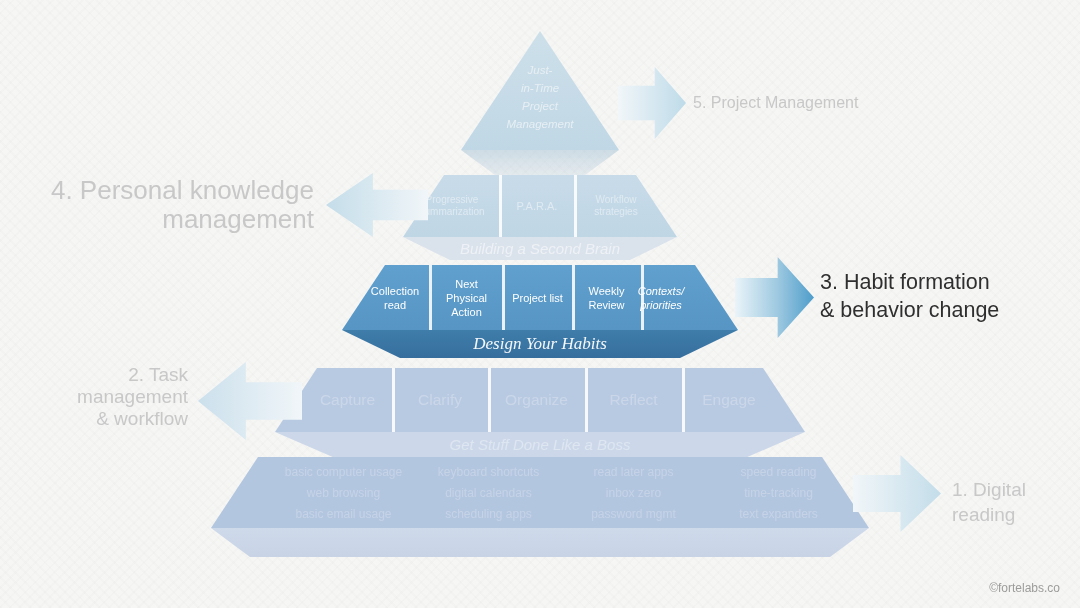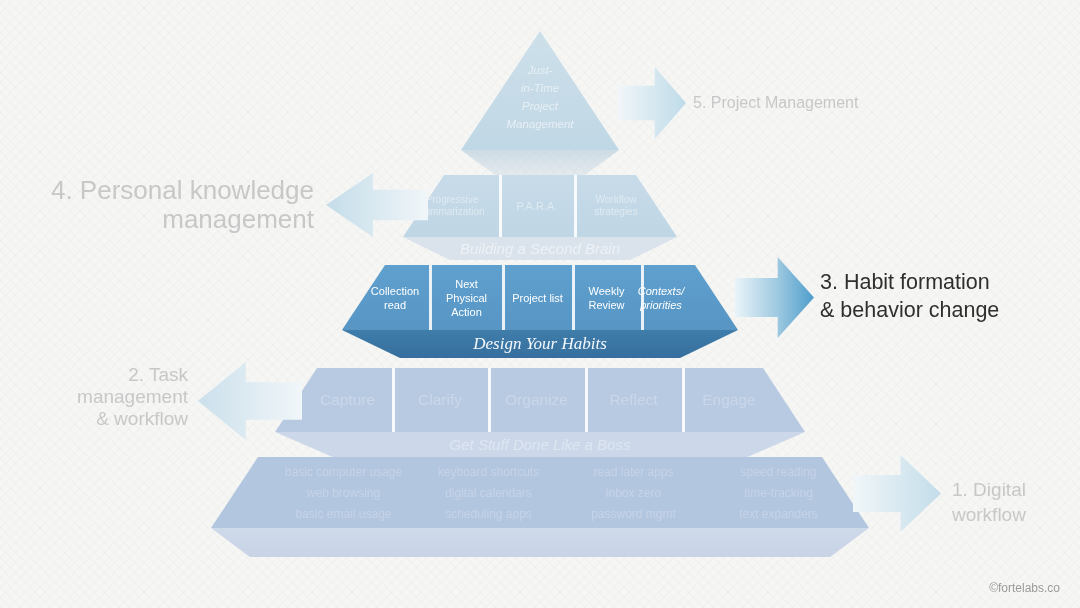--- a/index.html
+++ b/index.html
@@ -205,18 +205,18 @@
     <span>3. Habit formation</span>
     <span>&amp; behavior change</span>
   </div>
   <div class="abs side-label label2">
     <span>2. Task</span>
     <span>management</span>
     <span>&amp; workflow</span>
   </div>
   <div class="abs side-label label1">
     <span>1. Digital</span>
-    <span>workflow</span>
+    <span>reading</span>
   </div>
 
   <div class="abs credit">©fortelabs.co</div>
 
 </div>
 
 </body></html>

